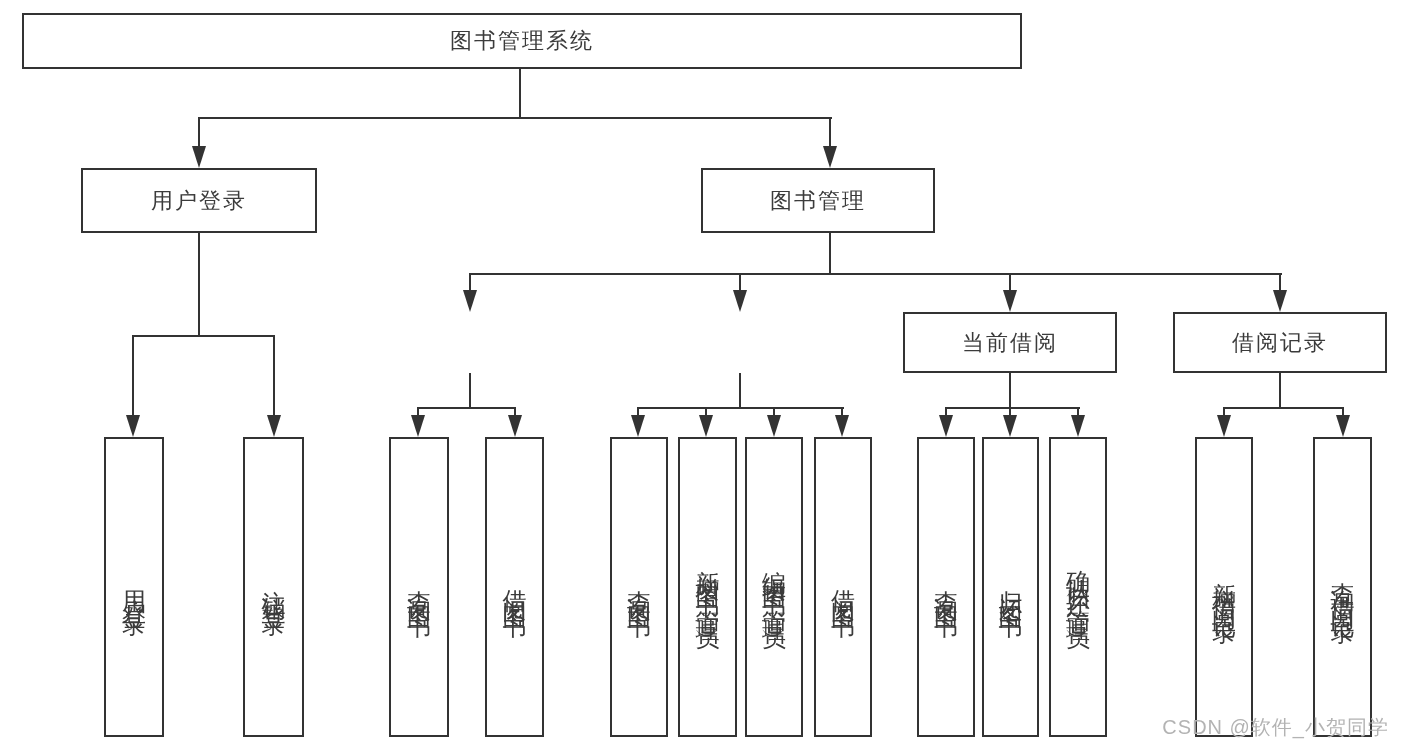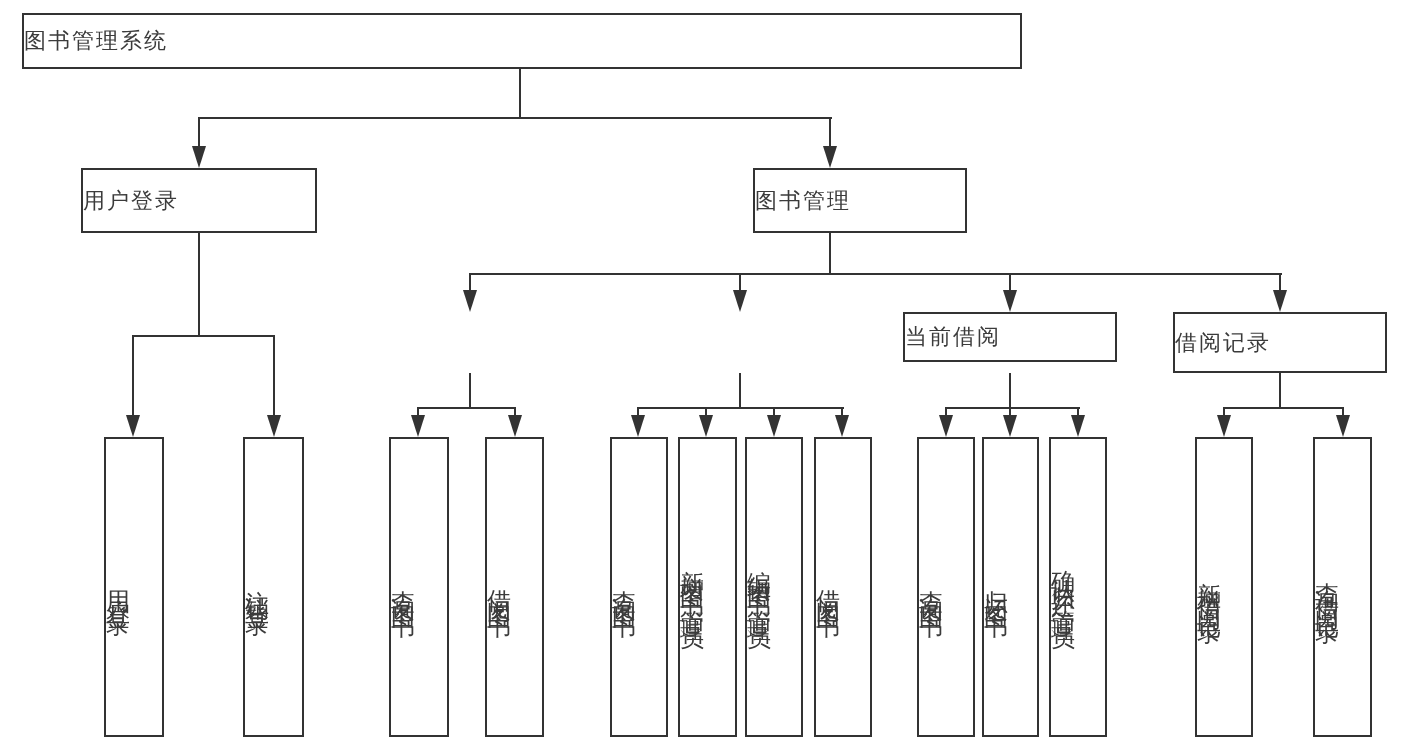--- a/index.html
+++ b/index.html
@@ -15,21 +15,21 @@
     background:var(--bg);
     overflow:hidden;
     font-family:"Liberation Sans","DejaVu Sans",sans-serif;
     color:var(--text);
   }
   .box{
     position:absolute;
     box-sizing:border-box;
     background:var(--bg);
     border:2.5px solid var(--line);
-    display:flex;align-items:center;justify-content:flex-start;
+    display:flex;align-items:center;justify-content:center;
   }
   .h-box{font-size:22px;letter-spacing:2px;white-space:nowrap;}
   .v-box span{
     writing-mode:vertical-rl;
     text-orientation:mixed;
     font-size:24px;
     letter-spacing:8px;
     line-height:1;
     white-space:nowrap;
   }
@@ -62,21 +62,21 @@
   <div class="vline" style="left:519px;top:69px;width:2px;height:48px;"></div>
   <div class="hline" style="left:198px;top:117px;width:634px;height:2px;"></div>
   <div class="vline" style="left:198px;top:117px;width:2px;height:31px;"></div>
   <div class="arrow" style="left:192px;top:146px;"></div>
   <div class="vline" style="left:829px;top:117px;width:2px;height:31px;"></div>
   <div class="arrow" style="left:823px;top:146px;"></div>
 
   <div class="box h-box" style="left:81px;top:168px;width:236px;height:65px;">
     <span>用户登录</span>
   </div>
-  <div class="box h-box" style="left:753px;top:168px;width:214px;height:65px;">
+  <div class="box h-box" style="left:701px;top:168px;width:234px;height:65px;">
     <span>图书管理</span>
   </div>
 
   <div class="vline" style="left:198px;top:233px;width:2px;height:102px;"></div>
   <div class="hline" style="left:132px;top:335px;width:143px;height:2px;"></div>
   <div class="vline" style="left:132px;top:335px;width:2px;height:82px;"></div>
   <div class="arrow" style="left:126px;top:415px;"></div>
   <div class="vline" style="left:273px;top:335px;width:2px;height:82px;"></div>
   <div class="arrow" style="left:267px;top:415px;"></div>
 
@@ -84,21 +84,21 @@
   <div class="hline" style="left:469px;top:273px;width:813px;height:2px;"></div>
   <div class="vline" style="left:469px;top:273px;width:2px;height:19px;"></div>
   <div class="arrow" style="left:463px;top:290px;"></div>
   <div class="vline" style="left:739px;top:273px;width:2px;height:19px;"></div>
   <div class="arrow" style="left:733px;top:290px;"></div>
   <div class="vline" style="left:1009px;top:273px;width:2px;height:19px;"></div>
   <div class="arrow" style="left:1003px;top:290px;"></div>
   <div class="vline" style="left:1279px;top:273px;width:2px;height:19px;"></div>
   <div class="arrow" style="left:1273px;top:290px;"></div>
 
-  <div class="box h-box" style="left:903px;top:312px;width:214px;height:50px;">
+  <div class="box h-box" style="left:903px;top:312px;width:214px;height:61px;">
     <span>当前借阅</span>
   </div>
   <div class="box h-box" style="left:1173px;top:312px;width:214px;height:61px;">
     <span>借阅记录</span>
   </div>
 
   <div class="vline" style="left:469px;top:373px;width:2px;height:34px;"></div>
   <div class="hline" style="left:417px;top:407px;width:99px;height:2px;"></div>
   <div class="vline" style="left:417px;top:407px;width:2px;height:8px;"></div>
   <div class="arrow" style="left:411px;top:415px;"></div>
@@ -169,14 +169,15 @@
     <span>确认归还（管理员）</span>
   </div>
 
   <div class="box v-box" style="left:1195px;top:437px;width:58px;height:300px;">
     <span>新增借阅记录</span>
   </div>
   <div class="box v-box" style="left:1313px;top:437px;width:59px;height:300px;">
     <span>查询借阅记录</span>
   </div>
 
+  <div class="watermark">CSDN @软件_小贺同学</div>
 
 </div>
 
 </body></html>

